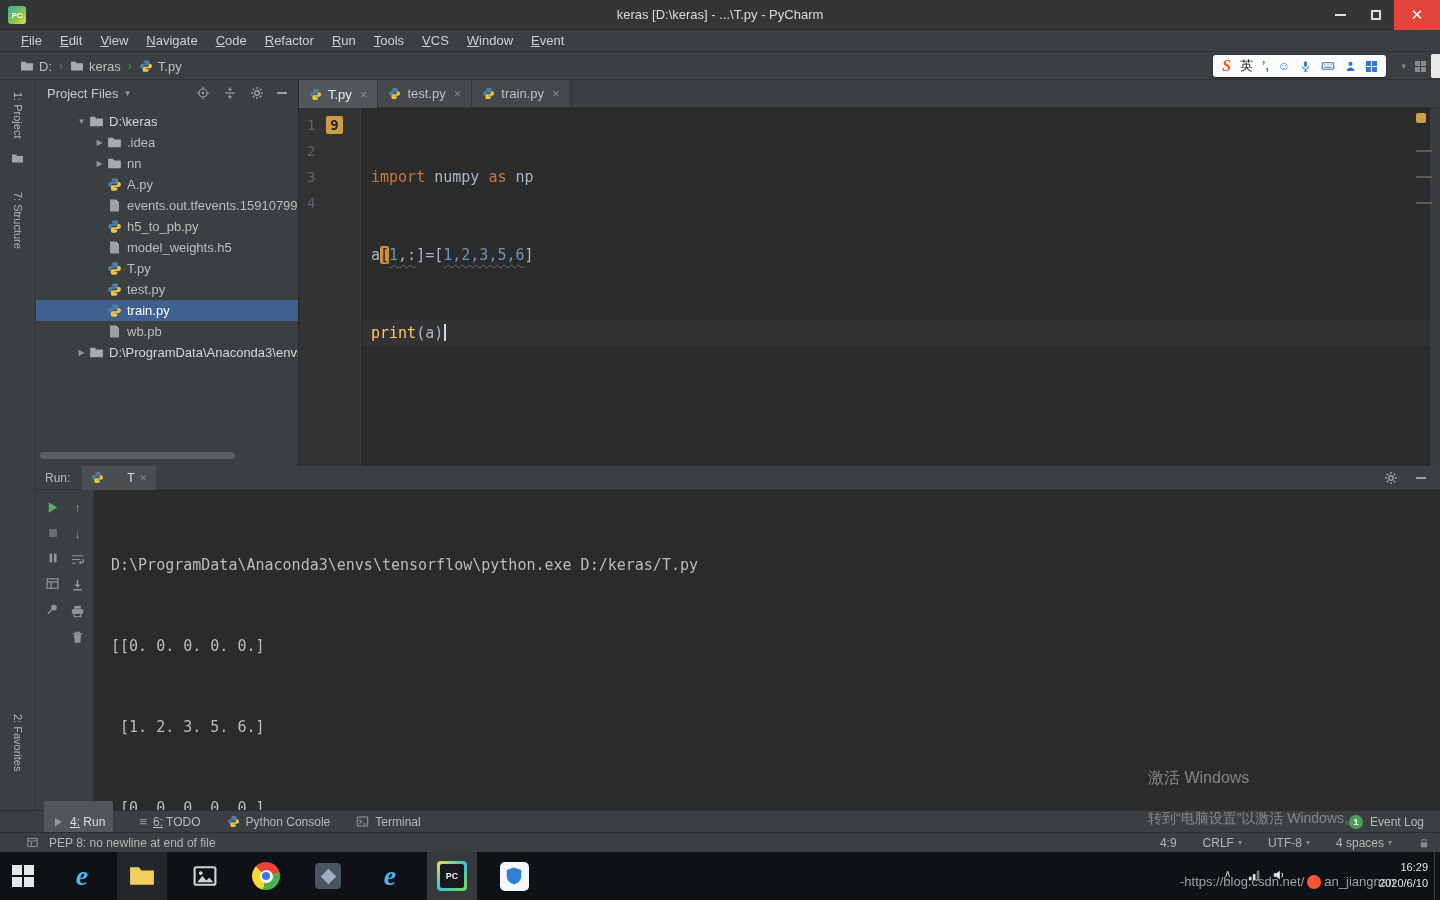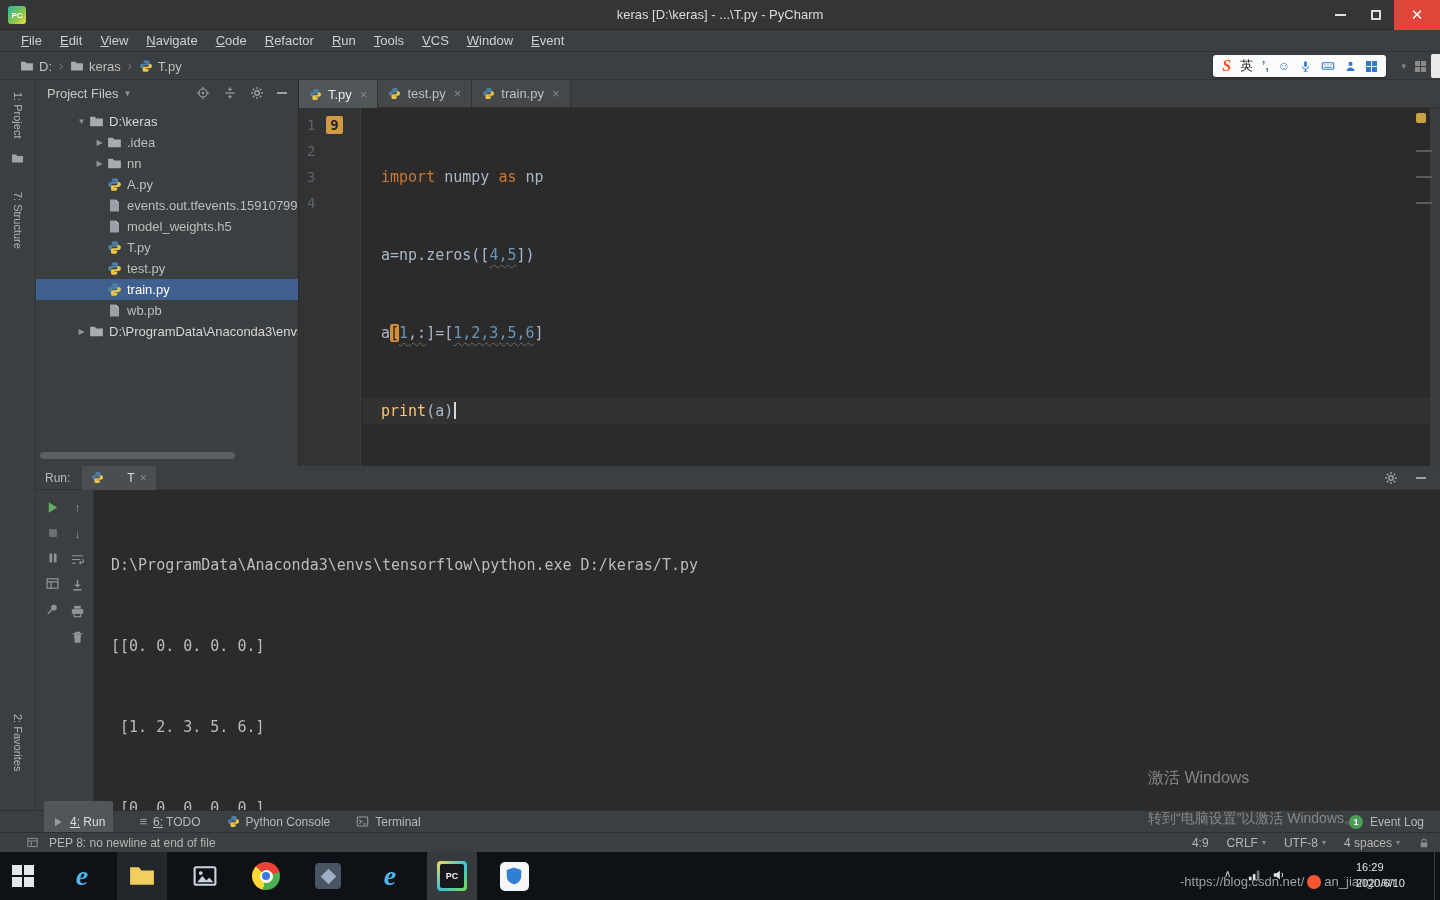--- a/index.html
+++ b/index.html
@@ -77,21 +77,21 @@
   .tab.on{background:#515658;color:#eaeaea;height:28px}
   .tab .x{color:#8a8a8a;font-size:13px;margin-left:2px}
   .ebody{position:absolute;left:0;top:28px;right:0;bottom:0}
   .gutter{position:absolute;left:0;top:0;bottom:0;width:62px;background:#313335;border-right:1px solid #3a3c3e;
     padding-top:4px;font:14px/26px "DejaVu Sans Mono",monospace;color:#606366}
   .lnum{padding-left:8px;height:26px}
   .gbadge{position:absolute;left:27px;top:8px;width:17px;height:18px;background:#d29a43;color:#222;border-radius:2px;
     font:bold 14px/18px "DejaVu Sans Mono",monospace;text-align:center}
   .code{position:absolute;left:63px;top:0;right:10px;bottom:0;padding-top:4px;font:15px/26px "DejaVu Sans Mono",monospace;
     white-space:pre;color:#a9b7c6}
-  .cl{height:26px;padding-left:19px}
+  .cl{height:26px;padding-left:9px}
   .cl.caret{background:#323232}
   .kw{color:#cc7832}.pl{color:#a9b7c6}.nm{color:#6897bb}.fn{color:#ffc66d}
   .sq{text-decoration-line:underline;text-decoration-style:wavy;text-decoration-color:#6e6e5a;
     text-decoration-thickness:1px;text-underline-offset:4px}
   .hl{background:#cf8e3c;color:#1e1e1e;border-radius:2px}
   .cursor{display:inline-block;width:2px;height:17px;background:#d8d8d8;vertical-align:-3px;margin-left:1px}
   .rstripe{position:absolute;right:0;top:0;bottom:0;width:10px;background:#3a3d3f}
   .rsind{position:absolute;right:14px;top:5px;width:10px;height:10px;border-radius:2px;background:#c9a343}
   .dash{position:absolute;right:8px;width:16px;height:2px;background:#5b5b5b}
   .d1{top:42px}.d2{top:68px}.d3{top:94px}
@@ -126,21 +126,21 @@
   .todoic{color:#9a9a9a;font-size:13px}
   .elog{margin-left:auto;margin-right:16px;display:flex;align-items:center;gap:7px}
   .badge{width:14px;height:14px;border-radius:50%;background:#4c9e57;color:#fff;font-size:9px;line-height:14px;
     text-align:center;font-weight:bold}
 
   
   .sbar{position:absolute;left:0;top:832px;width:1440px;height:20px;background:#3c3f41;border-top:1px solid #2e2e2e;
     display:flex;align-items:center;font-size:12px;color:#b5b5b5;padding:0 10px 0 26px}
   .sbar svg{color:#8a8a8a}
   .msg{margin-left:10px}
-  .sright{margin-left:auto;display:flex;align-items:center;gap:18px}
+  .sright{margin-left:auto;display:flex;align-items:center;gap:26px}
   .sbw{display:flex;align-items:center;gap:4px}
   .car8{font-size:8px;color:#8a8a8a}
 
   
   .task{position:absolute;left:0;top:852px;width:1440px;height:48px;background:#0e1216}
   .start{position:absolute;left:12px;top:13px;display:grid;grid-template-columns:10px 10px;gap:2px}
   .start i{width:10px;height:10px;background:#e4e7ea;display:block}
   .tbtn{position:absolute;top:0;width:50px;height:48px;display:flex;align-items:center;justify-content:center}
   .tbtn.open{background:rgba(255,255,255,.09)}
   .tbtn.active{background:rgba(255,255,255,.17)}
@@ -156,21 +156,21 @@
   .appx i{width:11px;height:11px;background:#9db0c3;transform:rotate(45deg);display:block}
   .pcic{width:30px;height:30px;border-radius:4px;background:linear-gradient(135deg,#f4e04d,#38c3d8 50%,#86d94e);
     position:relative;display:flex;align-items:center;justify-content:center}
   .pcic b{position:absolute;inset:3px;background:#17191c;border-radius:2px}
   .pcic span{position:relative;font-size:9px;font-weight:bold;color:#efefef}
   .shieldic{width:29px;height:29px;border-radius:5px;background:#f4f6f8;display:flex;align-items:center;justify-content:center}
   .shieldic svg{color:#2f7fd4}
   .trchev{position:absolute;left:1224px;top:16px;color:#d8d8d8;font-size:10px}
   .trnet{position:absolute;left:1248px;top:16px;color:#dfe3e6}
   .trspk{position:absolute;left:1272px;top:16px;color:#dfe3e6}
-  .clock{position:absolute;left:1356px;top:7px;width:72px;text-align:left;color:#e6e6e6;font-size:11px;line-height:16px}
+  .clock{position:absolute;left:1356px;top:7px;width:72px;text-align:right;color:#e6e6e6;font-size:11px;line-height:16px}
   .sdesk{position:absolute;right:0;top:0;width:6px;height:48px;border-left:1px solid #3a3f45}
 
   
   .wmact{position:absolute;left:1148px;top:768px;z-index:40;color:rgba(220,220,220,.5);pointer-events:none}
   .wmact .l1{font-size:16px}
   .wmact .l2{font-size:14px;margin-top:21px;color:rgba(220,220,220,.45)}
   .wmcsdn{position:absolute;left:1180px;top:874px;z-index:41;display:flex;align-items:center;gap:3px;font-size:13px;
     color:rgba(190,196,202,.8);pointer-events:none}
   .csdndot{width:14px;height:14px;border-radius:50%;background:#fc5531;display:inline-block}
 </style>
@@ -424,20 +424,27 @@
       </div>
       <div class="row i1">
         <span class="arw"></span>
         <svg class="tic fi">
             <use href="#sym-file"></use>
           </svg>
         <span class="lbl">events.out.tfevents.1591079973.WIN</span>
       </div>
       <div class="row i1">
         <span class="arw"></span>
+        <svg class="tic">
+            <use href="#sym-python"></use>
+          </svg>
+        <span class="lbl">h5_to_pb.py</span>
+      </div>
+      <div class="row i1">
+        <span class="arw"></span>
         <svg class="tic fi">
             <use href="#sym-file"></use>
           </svg>
         <span class="lbl">model_weights.h5</span>
       </div>
       <div class="row i1">
         <span class="arw"></span>
         <svg class="tic">
             <use href="#sym-python"></use>
           </svg>
@@ -502,21 +509,20 @@
     <div class="ebody">
       <div class="gutter">
         <div class="lnum">1</div>
         <div class="lnum">2</div>
         <div class="lnum">3</div>
         <div class="lnum">4</div>
         <span class="gbadge">9</span>
       </div>
       <div class="code">
         <div class="cl"><span class="kw">import </span><span class="pl">numpy </span><span class="kw">as</span><span class="pl"> np</span></div>
-        <div class="cl"><span class="pl">a=np.zeros([</span><span class="nm sq">4,5</span><span class="pl">])</span></div>
         <div class="cl"><span class="pl">a</span><span class="hl">[</span><span class="nm sq">1</span><span class="pl sq">,:</span><span class="pl">]=[</span><span class="nm sq">1,2,3,5,6</span><span class="pl">]</span></div>
         <div class="cl caret"><span class="fn">print</span><span class="pl">(a)</span><span class="cursor"></span></div>
       </div>
       <div class="rstripe"></div>
       <span class="rsind"></span>
       <span class="dash d1"></span>
       <span class="dash d2"></span>
       <span class="dash d3"></span>
     </div>
   </div>

